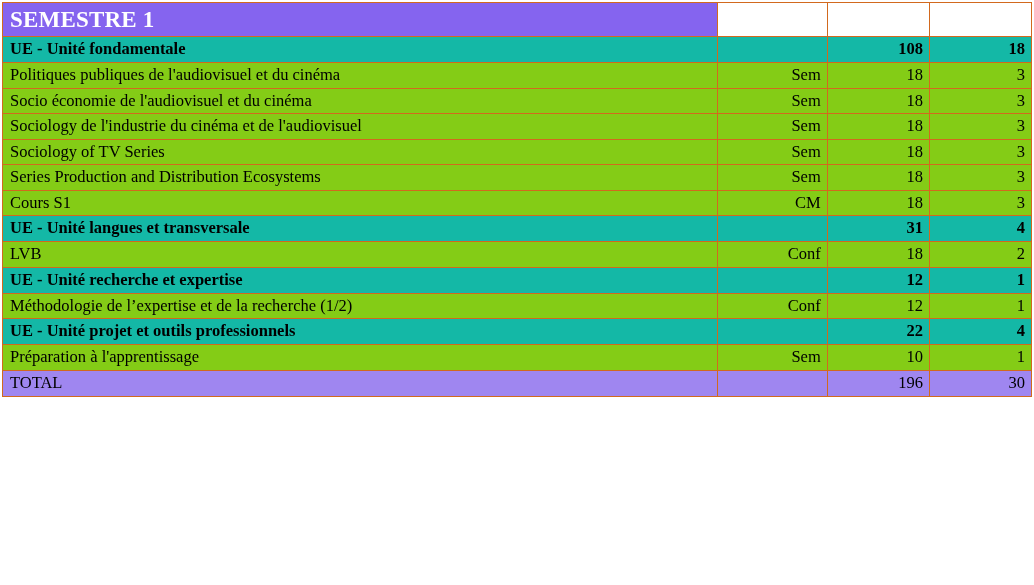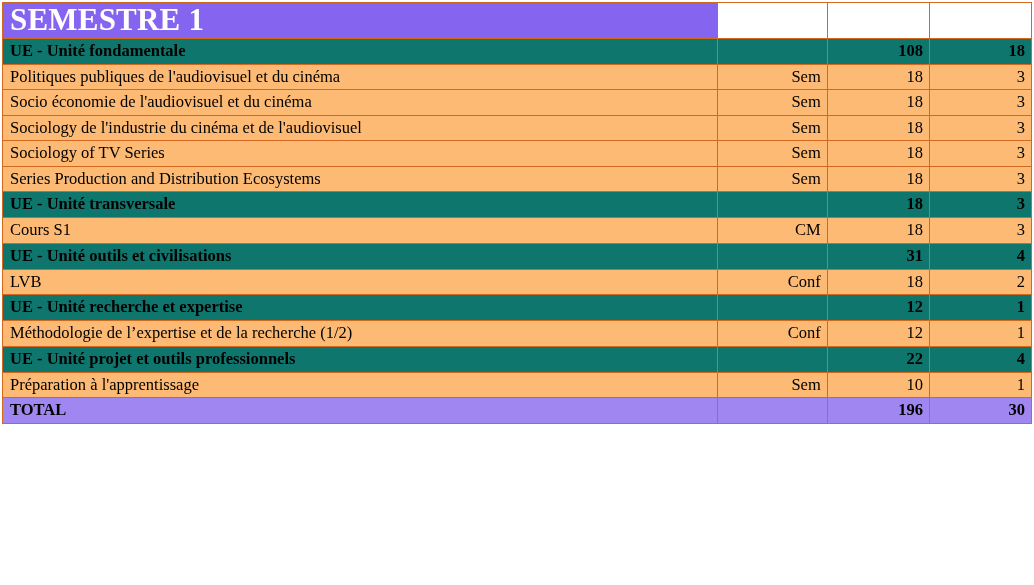--- a/index.html
+++ b/index.html
@@ -45,21 +45,21 @@
 
   
   tr.title-row td {
     height: 34px;
     border: 1px solid #d2691e;
   }
   td.semester-title {
     background: #8564ef;
     color: #ffffff;
     font-weight: bold;
-    font-size: 31px;
+    font-size: 23px;
     letter-spacing: .2px;
     padding-left: 7px;
     border: 1px solid #6a4ad0;
   }
   td.blank-white {
     background: #ffffff;
     border: 1px solid #d2691e;
   }
 
   
@@ -75,38 +75,38 @@
     line-height: 1.22;
     border: 1px solid #6a4ad0;
   }
   tr.header-row td.header-blank {
     background: #ffffff;
     border: 1px solid #d2691e;
   }
 
   
   tr.ue-row td {
-    background: #0f766e;
+    background: #14b8a6;
     font-weight: bold;
     height: 26px;
     border: 1px solid #d2691e;
   }
   tr.ue-row td.ue-name { padding-left: 7px; }
 
   
   tr.course-row td {
     height: 25.5px;
-    background: #fdba74;
+    background: #84cc16;
   }
   tr.course-row td.course-name { padding-left: 7px; }
 
   
   tr.total-row td {
     background: #9f86f0;
-    font-weight: bold;
+    font-weight: normal;
     height: 26px;
     border: 1px solid #d2691e;
   }
   tr.total-row td.total-label { padding-left: 7px; }
 </style>
 </head>
 <body>
 
 <div class="sheet">
   <table class="curriculum">
@@ -154,35 +154,29 @@
         <td class="center">18</td>
         <td class="center">3</td>
       </tr>
       <tr class="course-row">
         <td class="course-name">Series Production and Distribution Ecosystems</td>
         <td class="center">Sem</td>
         <td class="center">18</td>
         <td class="center">3</td>
       </tr>
 
-      <tr class="ue-row">
-        <td class="ue-name">UE - Unité transversale</td>
-        <td class="center"></td>
-        <td class="center">18</td>
-        <td class="center">3</td>
-      </tr>
       <tr class="course-row">
         <td class="course-name">Cours S1</td>
         <td class="center">CM</td>
         <td class="center">18</td>
         <td class="center">3</td>
       </tr>
 
       <tr class="ue-row">
-        <td class="ue-name">UE - Unité outils et civilisations</td>
+        <td class="ue-name">UE - Unité langues et transversale</td>
         <td class="center"></td>
         <td class="center">31</td>
         <td class="center">4</td>
       </tr>
       <tr class="course-row">
         <td class="course-name">LVB</td>
         <td class="center">Conf</td>
         <td class="center">18</td>
         <td class="center">2</td>
       </tr>

